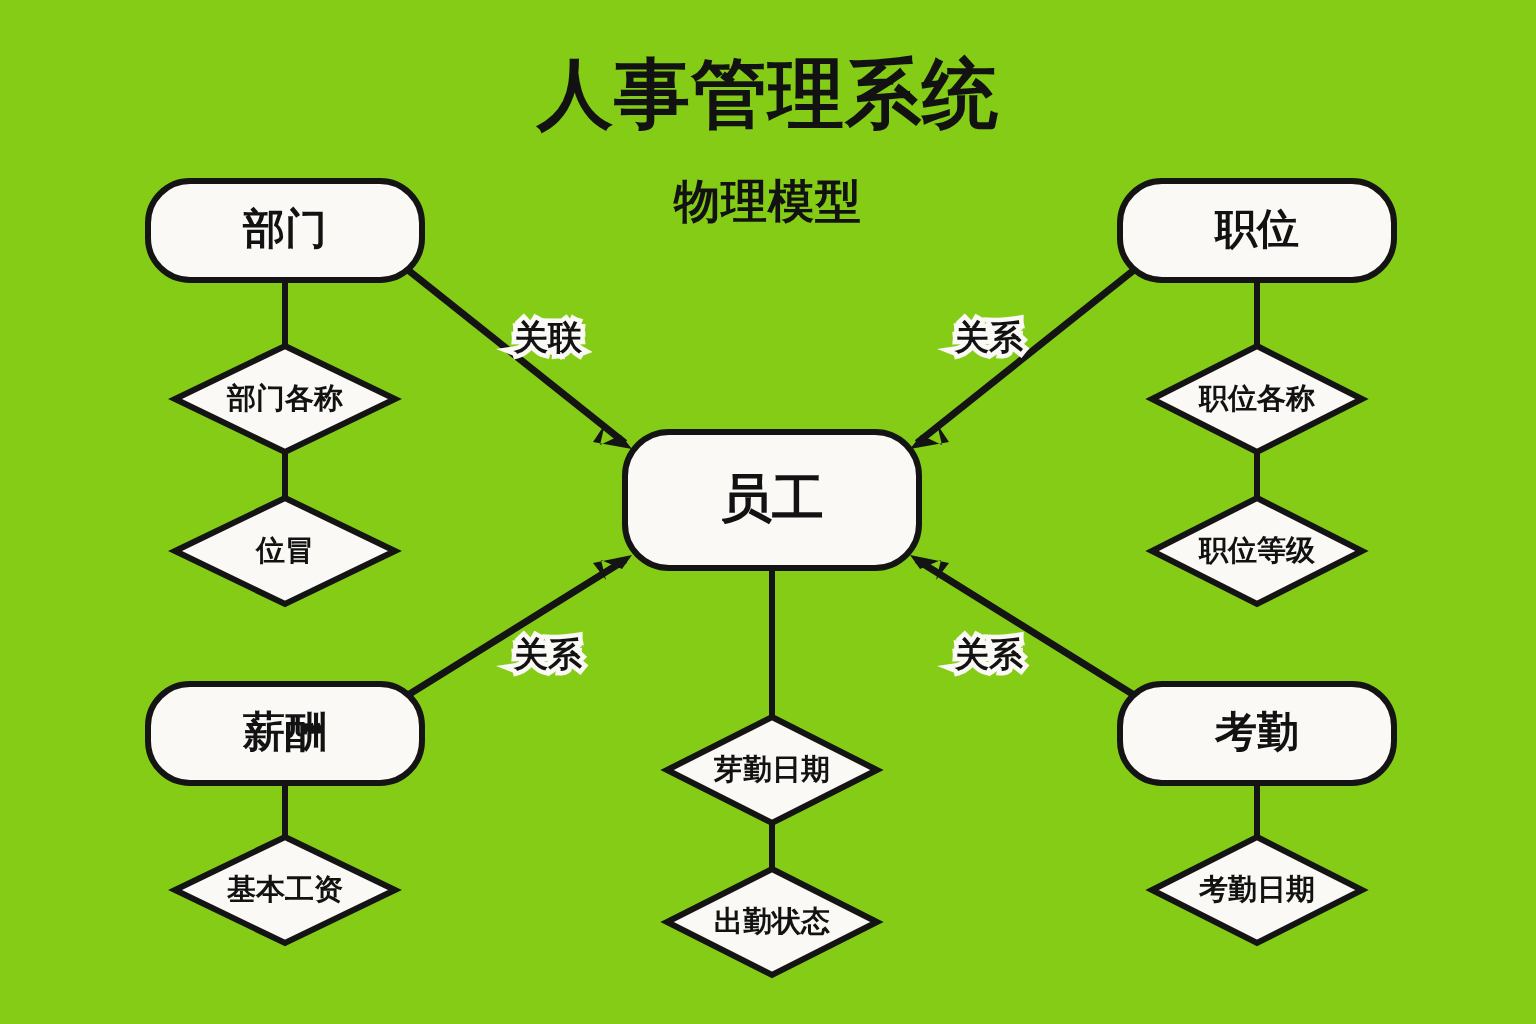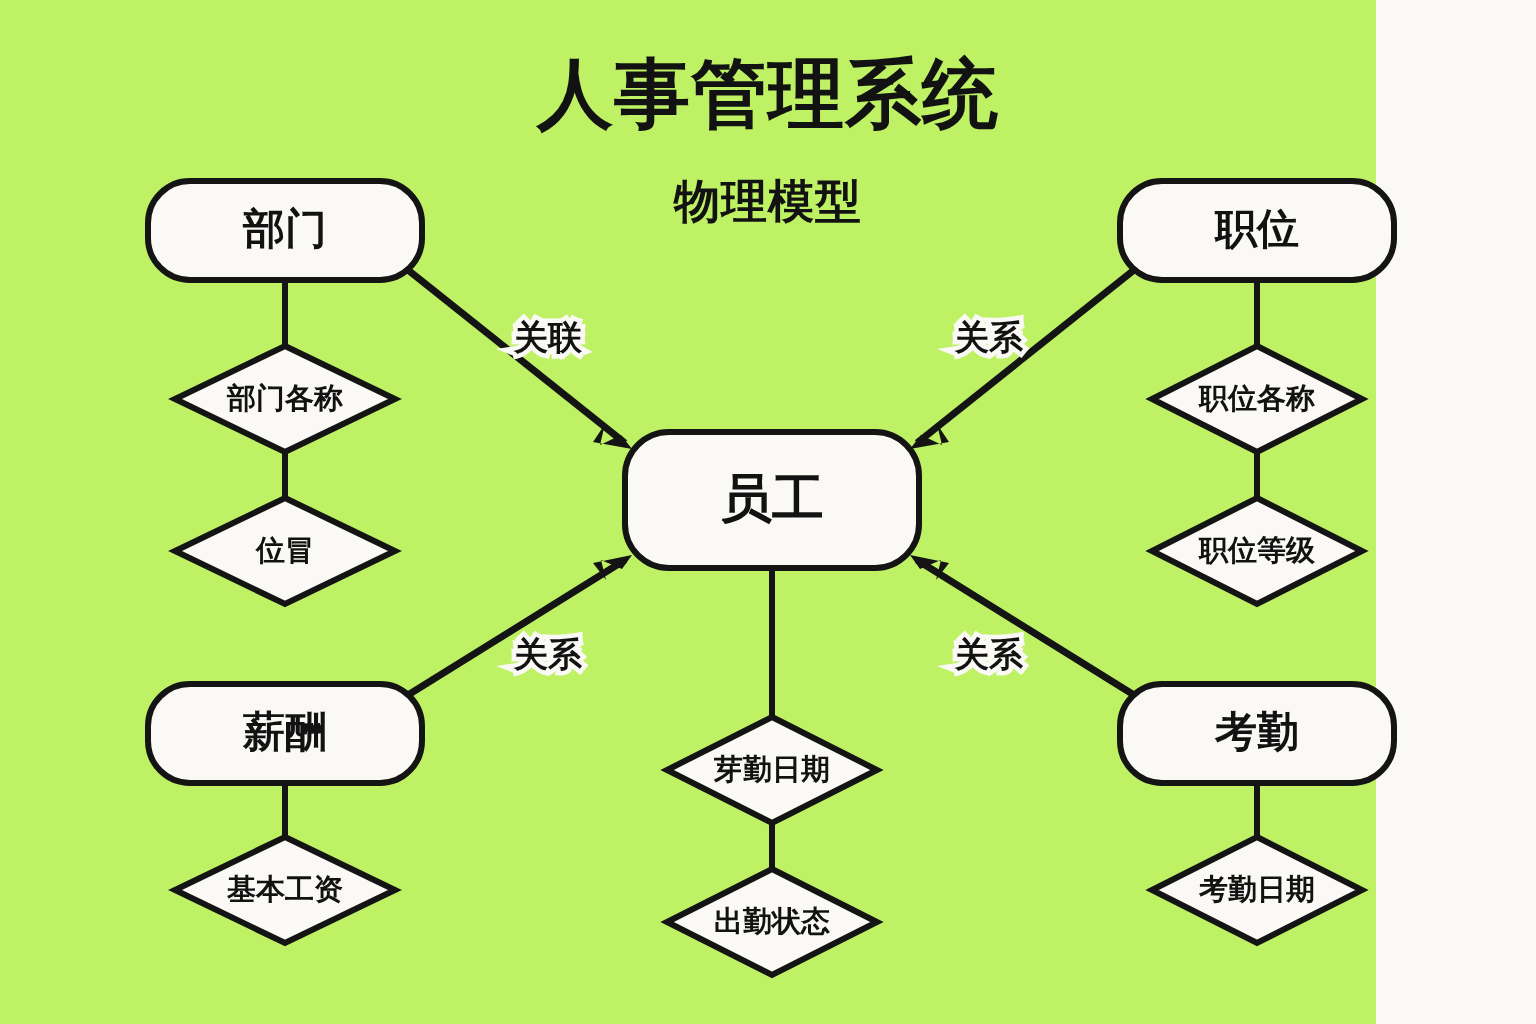--- a/index.html
+++ b/index.html
@@ -8,23 +8,23 @@
     background: #faf9f5;
   }
   body {
     width: 1536px;
     height: 1024px;
     overflow: hidden;
     font-family: "Liberation Sans", "DejaVu Sans", sans-serif;
   }
   #canvas {
     position: relative;
-    width: 1376px;
+    width: 1536px;
     height: 1024px;
-    background: #bef264;
+    background: #84cc16;
   }
   svg#diagram {
     position: absolute;
     inset: 0;
     width: 1536px;
     height: 1024px;
     display: block;
   }
   .entity-box {
     fill: #faf9f5;

